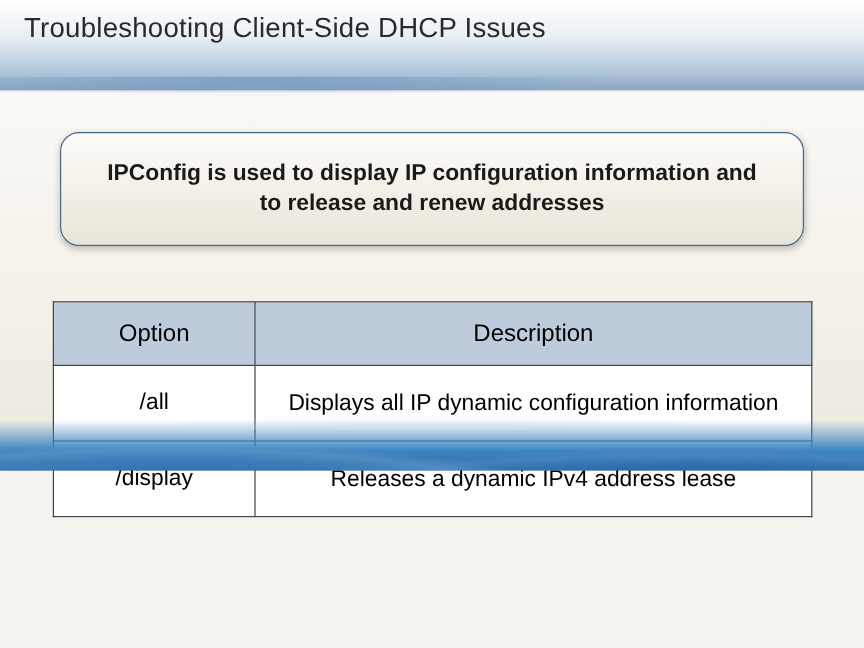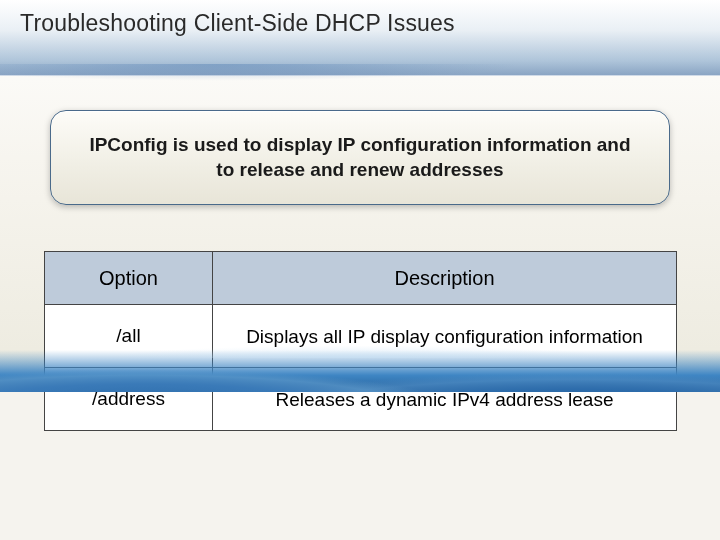--- a/index.html
+++ b/index.html
@@ -139,23 +139,23 @@
     </colgroup>
     <thead>
       <tr>
         <th>Option</th>
         <th>Description</th>
       </tr>
     </thead>
     <tbody>
       <tr>
         <td class="opt-cell">/all</td>
-        <td class="desc-cell">Displays all IP display configuration information</td>
+        <td class="desc-cell">Displays all IP dynamic configuration information</td>
       </tr>
       <tr>
-        <td class="opt-cell">/address</td>
+        <td class="opt-cell">/display</td>
         <td class="desc-cell">Releases a dynamic IPv4 address lease</td>
       </tr>
     </tbody>
   </table>
 
   <div class="footer-wave"></div>
 </div>
 
 </body></html>

